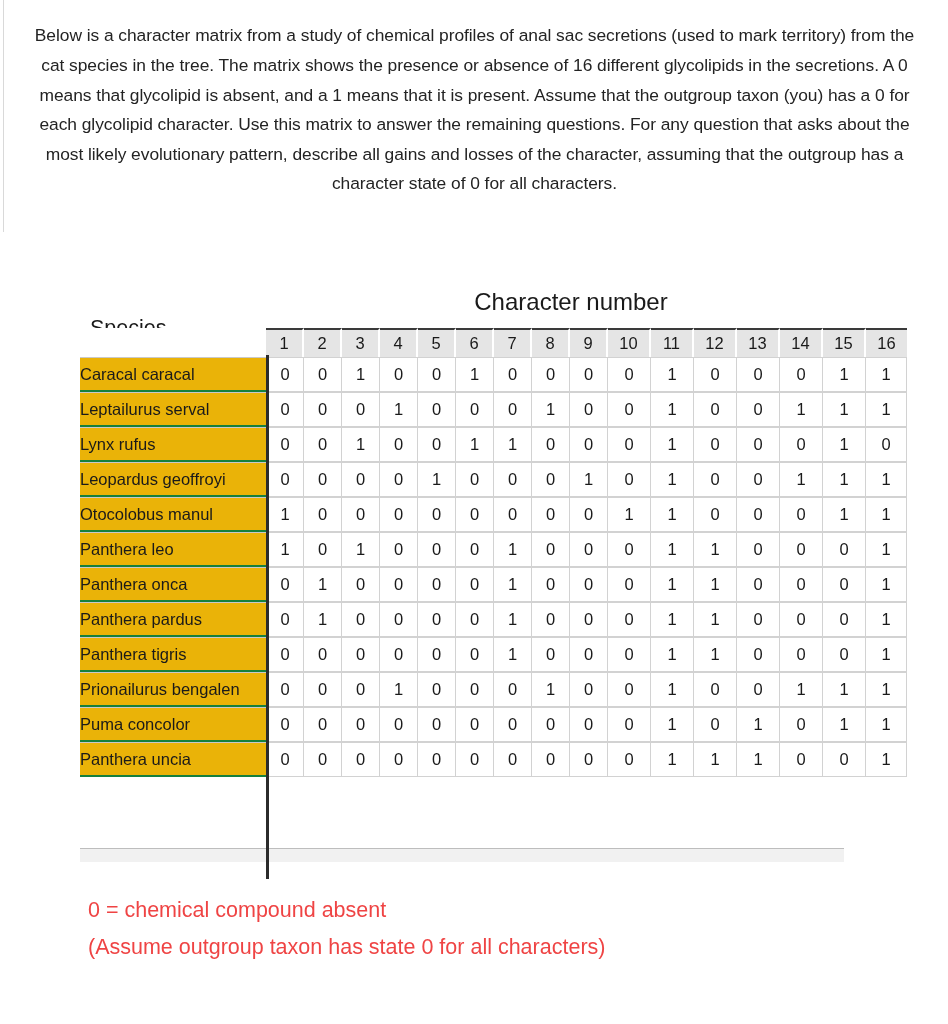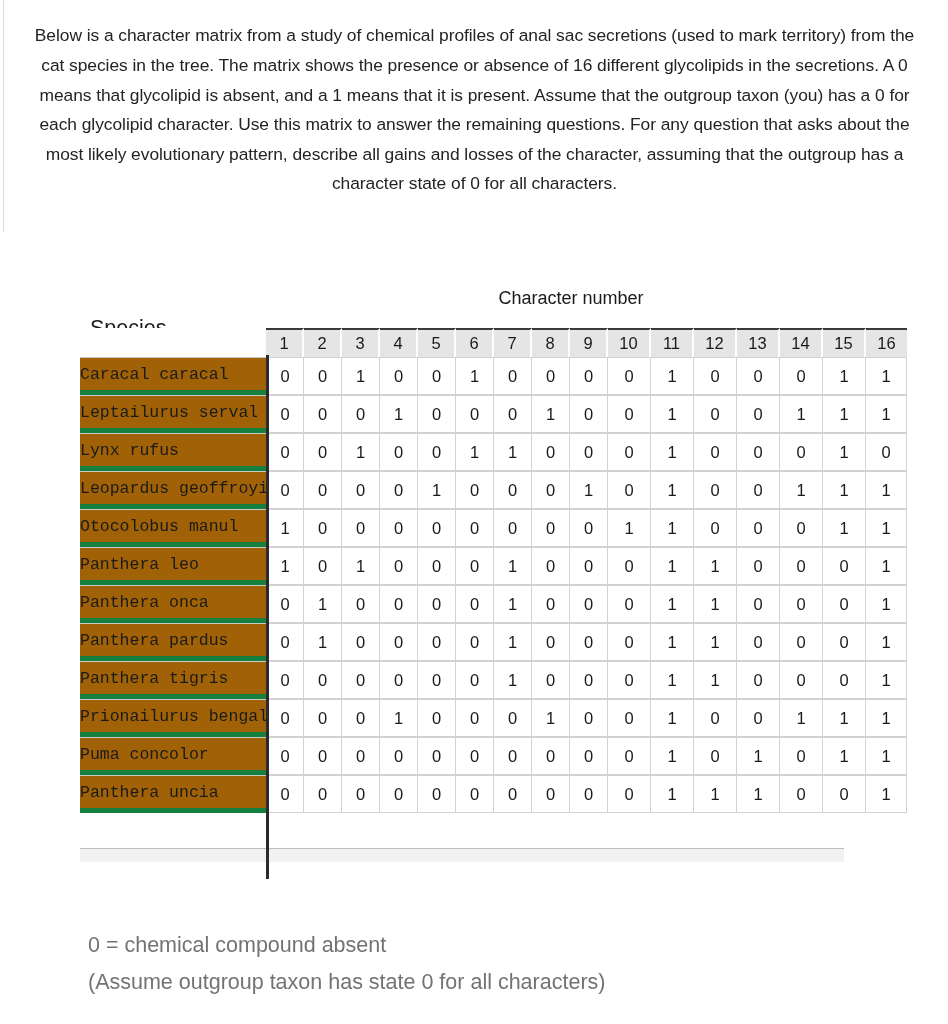--- a/index.html
+++ b/index.html
@@ -47,21 +47,21 @@
     top: 288px;
     width: 790px;
   }
 
   .character-number-title {
     position: absolute;
     left: 351px;
     top: 0px;
     width: 280px;
     text-align: center;
-    font-size: 18px;
+    font-size: 24px;
     color: #1a1a1a;
     white-space: nowrap;
   }
 
   .species-title {
     position: absolute;
     left: 10px;
     top: 28px;
     font-size: 21.5px;
     color: #1a1a1a;
@@ -119,28 +119,27 @@
   tr.head-row th.head-num.wide { width: 41px; }
   tr.head-row th.head-num:last-child { border-right: 0; }
 
   
   tr.data-row td {
     height: 32px;
   }
   td.species-cell {
     width: 186px;
     border-top: 1px solid #c9c9c9;
-    border-bottom: 5px solid #15803d;
-    background: #a16207;
+    border-bottom: 2px solid #15803d;
+    background: #eab308;
     padding-left: 10px;
     font-size: 16.2px;
     white-space: nowrap;
     overflow: hidden;
     position: relative;
-    font-family: Liberation Mono, monospace;
   }
   td.val-cell {
     width: 36px;
     text-align: center;
     border-top: 1px solid #d2d2d2;
     border-bottom: 1px solid #d2d2d2;
     border-right: 1px solid #d2d2d2;
     background: #ffffff;
     font-size: 16.5px;
   }
@@ -171,23 +170,22 @@
     border-top: 1px solid #bdbdbd;
   }
 
   
   .legend {
     position: absolute;
     left: 88px;
     top: 892px;
     font-size: 21.5px;
     line-height: 37px;
-    color: #737373;
+    color: #ef4444;
     white-space: nowrap;
-    margin-top: 35px;
   }
   .legend div { white-space: nowrap; }
 </style>
 </head>
 <body>
 
 <div class="page-left-rule"></div>
 
 <p class="intro">Below is a character matrix from a study of chemical profiles of anal sac secretions (used to mark territory) from the cat species in the tree. The matrix shows the presence or absence of 16 different glycolipids in the secretions. A 0 means that glycolipid is absent, and a 1 means that it is present. Assume that the outgroup taxon (you) has a 0 for each glycolipid character. Use this matrix to answer the remaining questions. For any question that asks about the most likely evolutionary pattern, describe all gains and losses of the character, assuming that the outgroup has a character state of 0 for all characters.</p>
 

